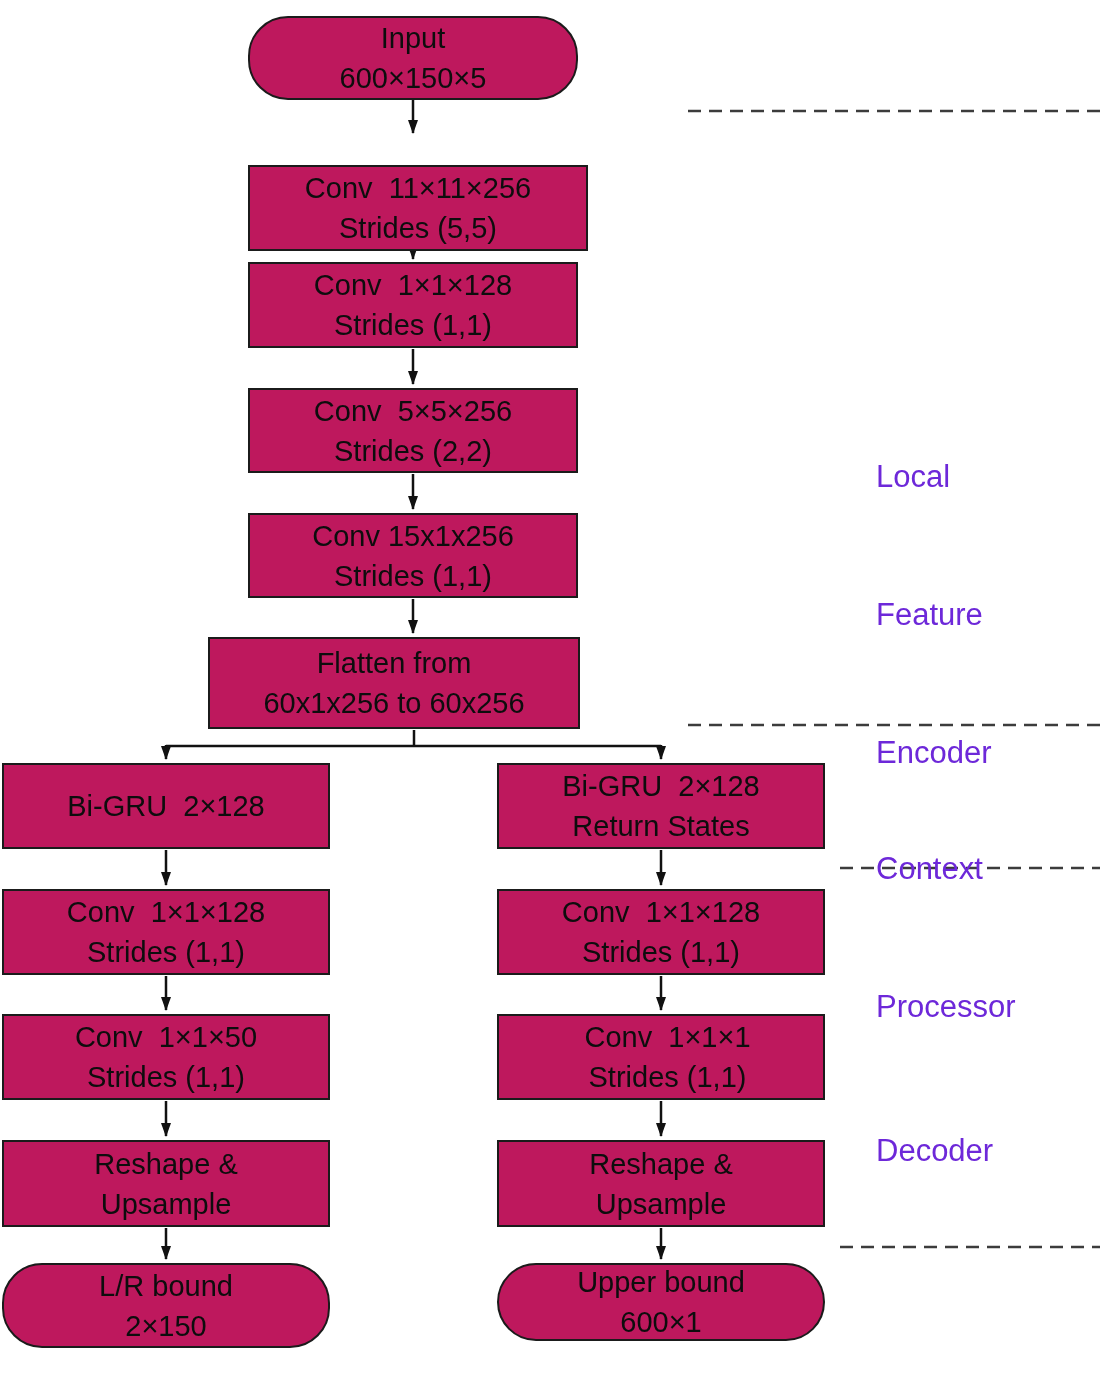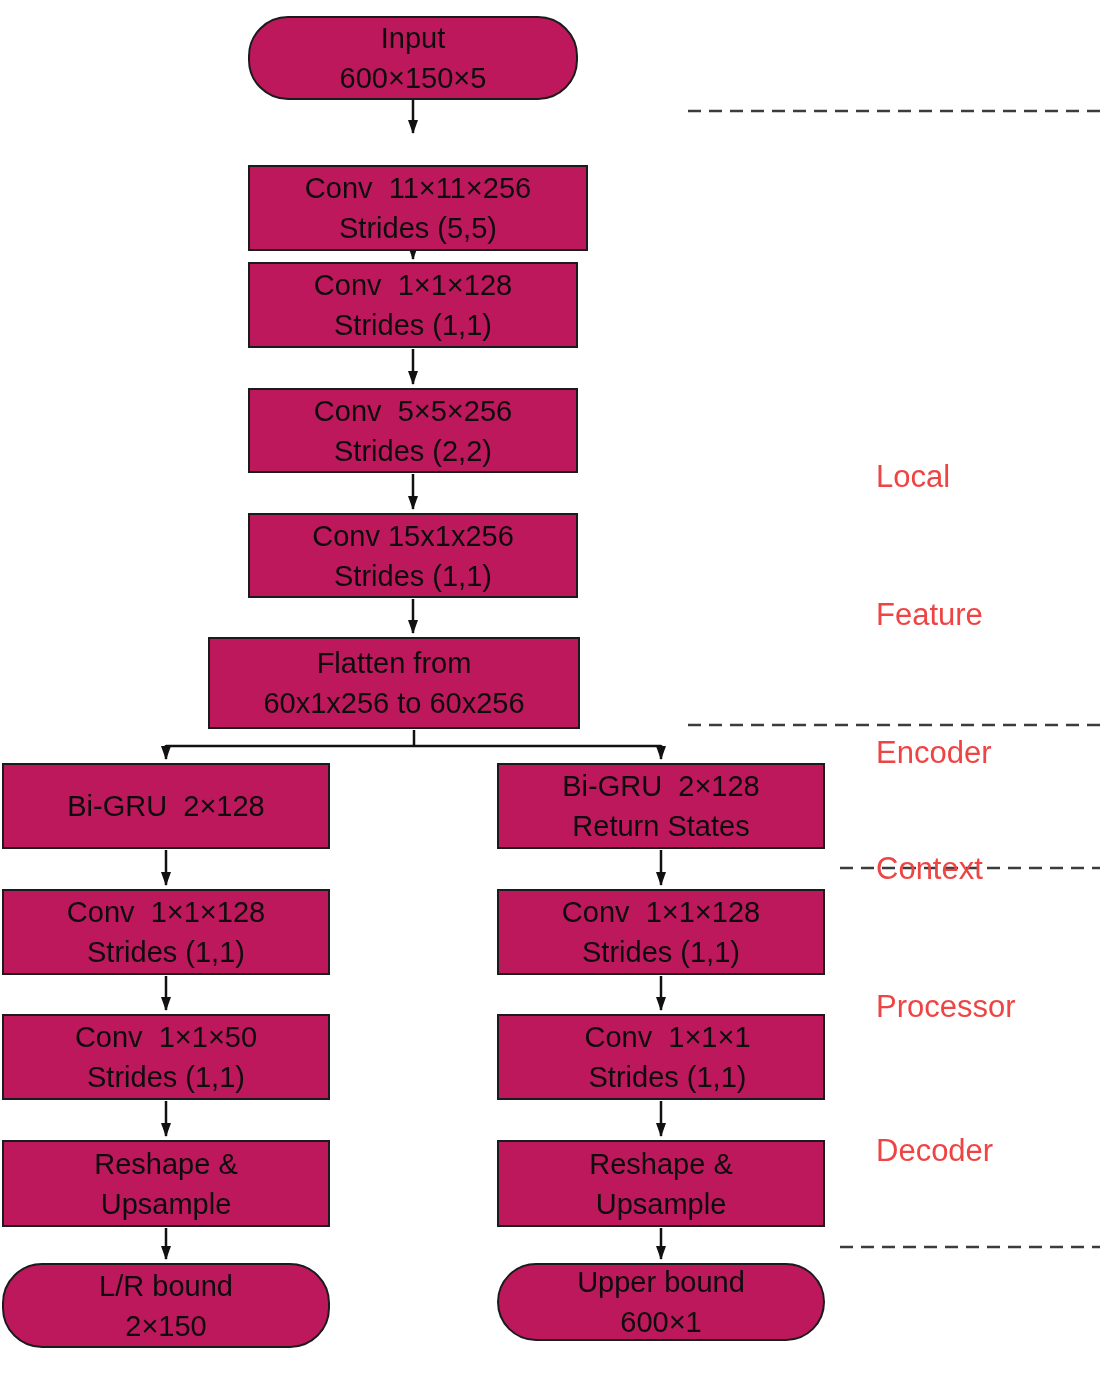--- a/index.html
+++ b/index.html
@@ -29,21 +29,21 @@
     white-space: pre;
   }
   .rounded { border-radius: 40px; }
   .connectors {
     position: absolute;
     left: 0; top: 0;
     width: 1102px; height: 1375px;
   }
   .seclabel {
     position: absolute;
-    color: #ef4444;
+    color: #6d28d9;
     font-size: 31px;
     line-height: 46px;
     white-space: pre;
   }
 </style>
 </head>
 <body>
 
 <div class="canvas">
 

